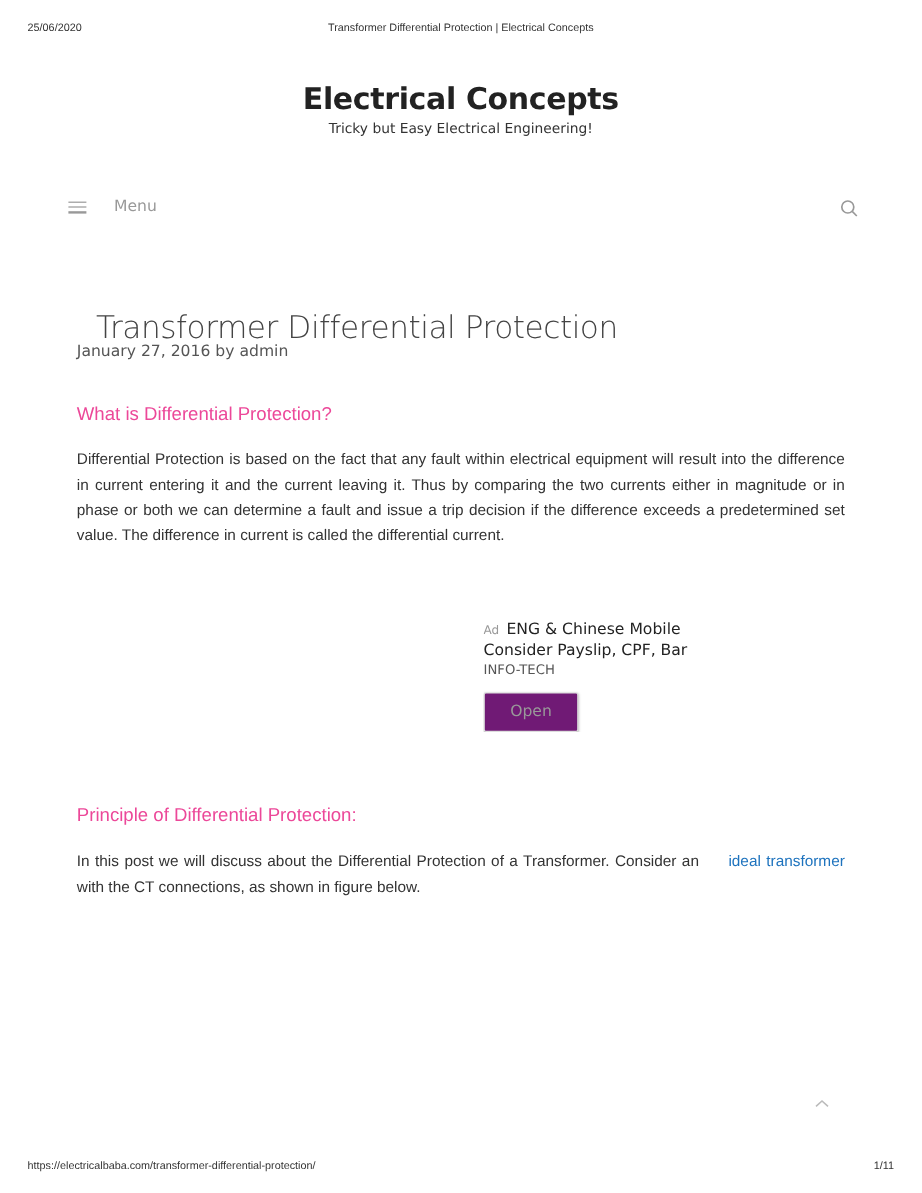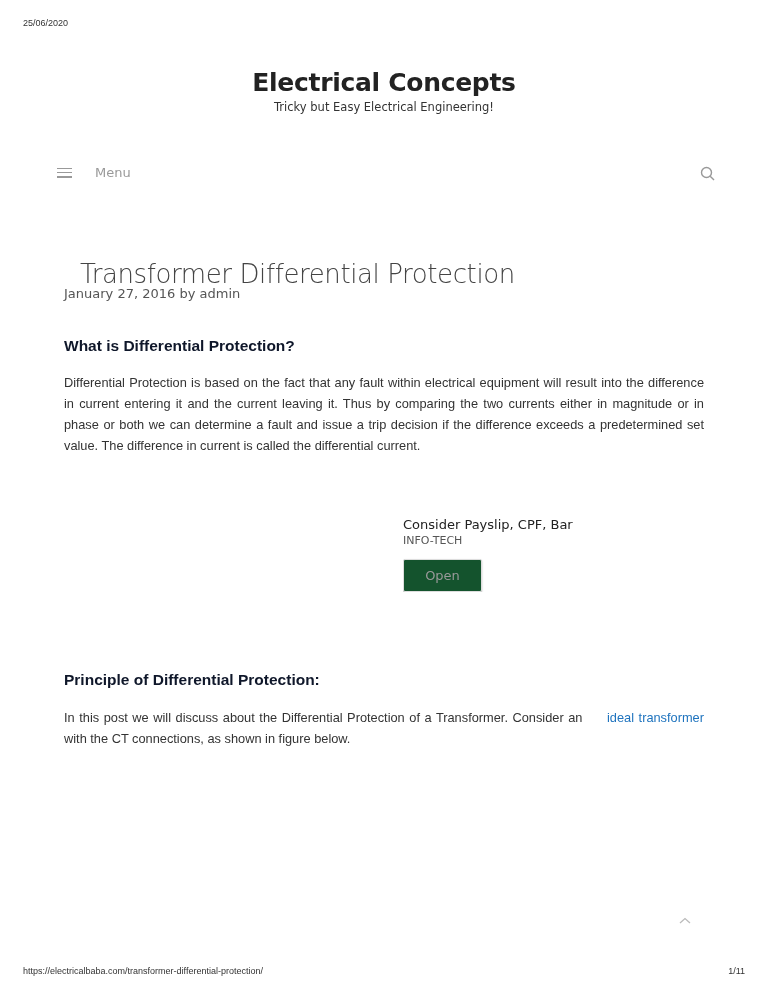--- a/index.html
+++ b/index.html
@@ -10,39 +10,40 @@
   .site-title { position: absolute; top: 68px; left: 0; width: 768px; text-align: center; font-family: "DejaVu Sans", sans-serif; font-weight: bold; font-size: 25px; color: #222; letter-spacing: -0.3px; }
   .site-tagline { position: absolute; top: 100px; left: 0; width: 768px; text-align: center; font-family: "DejaVu Sans", sans-serif; font-size: 11.5px; color: #333; }
   .nav { position: absolute; top: 165px; left: 57px; width: 660px; height: 22px; }
   .menu-toggle { position: absolute; left: 0; top: 0; display: flex; align-items: center; gap: 23px; color: #999; font-family: "DejaVu Sans", sans-serif; font-size: 13px; cursor: pointer; }
   .hamburger { width: 15px; height: 10px; display: flex; flex-direction: column; justify-content: space-between; }
   .hamburger span { display: block; height: 1.5px; background: #999; }
   .search-btn { position: absolute; right: 0; top: 0; width: 18px; height: 18px; cursor: pointer; }
   .entry-title { position: absolute; top: 243px; left: 64px; font-family: "DejaVu Sans", sans-serif; font-weight: 200; font-size: 26px; color: #444; letter-spacing: -0.4px; }
   .entry-meta { position: absolute; top: 286px; left: 64px; font-family: "DejaVu Sans", sans-serif; font-size: 13px; color: #555; }
   .entry-meta a { color: #555; text-decoration: none; }
-  h2.section { position: absolute; left: 64px; margin: 0; font-size: 15.5px; font-weight: bold; color: #0f172a; }
+  h2.section { position: absolute; left: 64px; margin: 0; font-size: 15.5px; font-weight: normal; color: #ec4899; }
   .para { position: absolute; left: 64px; width: 640px; font-size: 12.8px; line-height: 21px; color: #333; text-align: justify; margin: 0; }
   .para a { color: #1e73be; text-decoration: none; padding-left: 20px; }
   .ad { position: absolute; left: 403px; top: 506px; width: 180px; overflow: hidden; font-family: "DejaVu Sans", sans-serif; }
   .ad-headline { font-size: 17px; color: #222; white-space: nowrap; }
   .ad-body { margin-top: 10px; font-size: 13px; color: #222; line-height: 17px; white-space: nowrap; }
   .ad-label { font-size: 10px; color: #999; margin-right: 6px; }
   .ad-advertiser { margin-top: 1px; font-size: 11px; color: #555; }
-  .ad-open { margin-top: 12px; width: 77px; height: 31px; border: 1px solid #ddd; box-shadow: 0 1px 2px rgba(0,0,0,0.25); border-radius: 2px; background: #14532d; color: #999; font-family: "DejaVu Sans", sans-serif; font-size: 13px; display: flex; align-items: center; justify-content: center; cursor: pointer; }
+  .ad-open { margin-top: 12px; width: 77px; height: 31px; border: 1px solid #ddd; box-shadow: 0 1px 2px rgba(0,0,0,0.25); border-radius: 2px; background: #701a75; color: #999; font-family: "DejaVu Sans", sans-serif; font-size: 13px; display: flex; align-items: center; justify-content: center; cursor: pointer; }
   .back-to-top { position: absolute; left: 678px; top: 912px; width: 14px; height: 10px; cursor: pointer; }
   .print-footer { position: absolute; top: 966px; left: 0; width: 768px; font-size: 9px; color: #333; }
   .print-footer .url { position: absolute; left: 23px; }
   .print-footer .page { position: absolute; right: 23px; }
 </style>
 </head>
 <body>
 
 <div class="print-header">
   <span class="date">25/06/2020</span>
+  <span class="title">Transformer Differential Protection | Electrical Concepts</span>
 </div>
 
 <div class="site-title">Electrical Concepts</div>
 <div class="site-tagline">Tricky but Easy Electrical Engineering!</div>
 
 <div class="nav">
   <div class="menu-toggle">
     <div class="hamburger">
         <span></span>
         <span></span>
@@ -63,20 +64,21 @@
   <a href="#">January 27, 2016</a>
   <span>by</span>
   <a href="#">admin</a>
 </div>
 
 <h2 class="section" style="top:337px;">What is Differential Protection?</h2>
 <p class="para" style="top:372px;">Differential Protection is based on the fact that any fault within electrical equipment will result into the difference in current entering it and the current leaving it. Thus by comparing the two currents either in magnitude or in phase or both we can determine a fault and issue a trip decision if the difference exceeds a predetermined set value. The difference in current is called the differential current.</p>
 
 <div class="ad">
   <div class="ad-body">
+    <div><span class="ad-label">Ad</span><span>ENG &amp; Chinese Mobile</span></div>
     <div>Consider Payslip, CPF, Bar</div>
   </div>
   <div class="ad-advertiser">INFO-TECH</div>
   <div class="ad-open">Open</div>
 </div>
 
 <h2 class="section" style="top:671px;">Principle of Differential Protection:</h2>
 <p class="para" style="top:707px;"><span>In this post we will discuss about the Differential Protection of a Transformer. Consider an </span><a href="#">ideal transformer</a><span> with the CT connections, as shown in figure below.</span></p>
 
 <div class="back-to-top">

